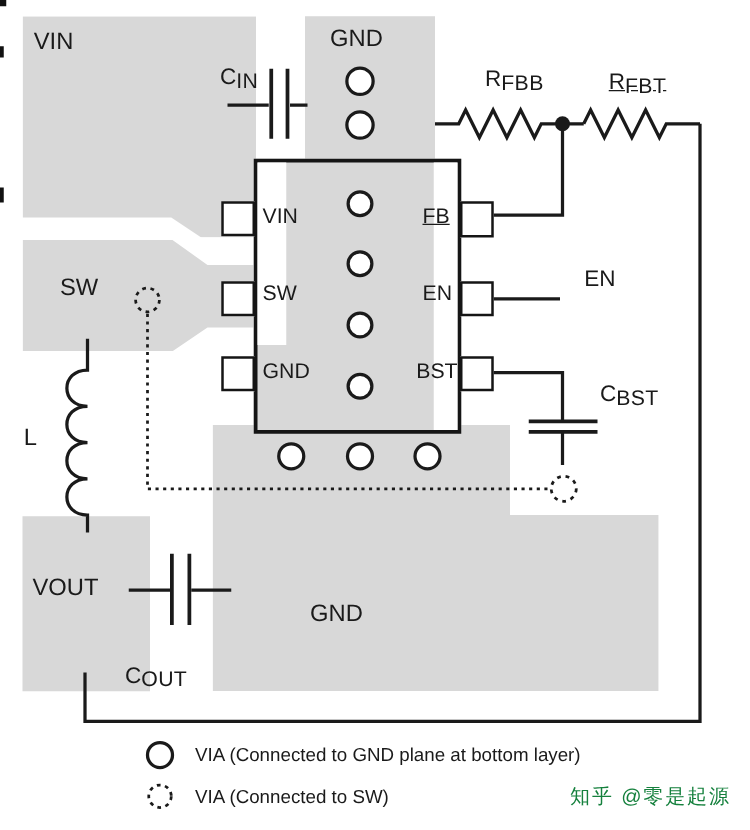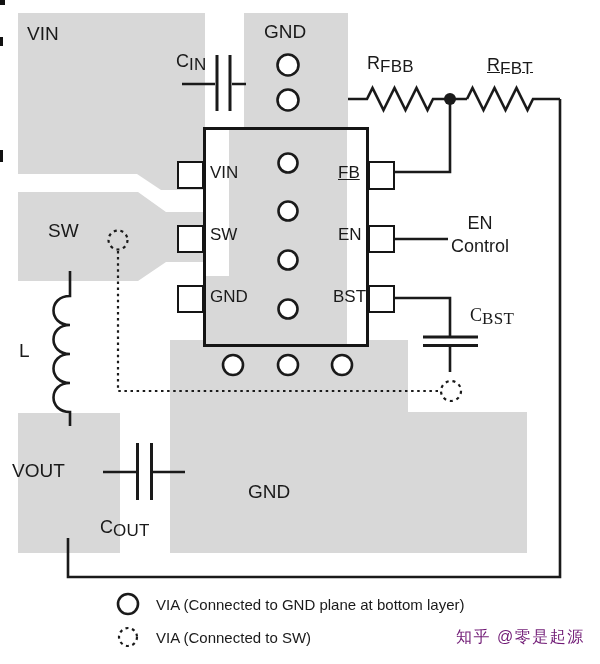--- a/index.html
+++ b/index.html
@@ -18,21 +18,21 @@
   .ic-body{
     position:absolute;left:203px;top:127px;width:166px;height:220px;
     border:3px solid #151515;background:#d8d8d8;box-sizing:border-box;
   }
   .ic-white{position:absolute;background:#fff;}
   .ic-white-left{left:0px;top:0px;width:23px;height:146px;}
   .ic-white-right{right:0px;top:0px;width:19px;height:214px;}
   .svg-overlay{position:absolute;left:0;top:0;pointer-events:none;}
   .en-ctrl{position:absolute;left:440px;top:212px;width:80px;text-align:center;
     font-size:18px;line-height:23px;}
-  .watermark{position:absolute;left:456px;top:627px;font-size:16px;color:#701a75;
+  .watermark{position:absolute;left:456px;top:627px;font-size:16px;color:#15803d;
     letter-spacing:1.5px;white-space:nowrap;}
   .artifact{position:absolute;background:#111;}
 </style>
 </head>
 <body>
 
 <div class="canvas">
 
   <div class="plane" style="left:18px;top:13px;width:187px;height:177px;
               clip-path:polygon(0px 0px,187px 0px,187px 177px,143px 177px,119px 161px,0px 161px);"></div>
@@ -105,44 +105,43 @@
 
       <circle cx="128" cy="604" r="10"></circle>
       <circle cx="128" cy="637" r="9" stroke-width="2.2" stroke-dasharray="3 3.6" fill="none"></circle>
     </g>
   </svg>
 
   <div class="lbl plane-lbl" style="left:27px;top:24px;">VIN</div>
   <div class="lbl plane-lbl" style="left:264px;top:22px;">GND</div>
   <div class="lbl plane-lbl" style="left:48px;top:221px;">SW</div>
   <div class="lbl plane-lbl" style="left:19px;top:341px;">L</div>
-  <div class="lbl plane-lbl" style="left:12px;top:461px;">VOUT</div>
+  <div class="lbl plane-lbl" style="left:26px;top:461px;">VOUT</div>
   <div class="lbl plane-lbl" style="left:248px;top:482px;">GND</div>
 
   <div class="lbl pin-lbl" style="left:210px;top:164px;">VIN</div>
   <div class="lbl pin-lbl" style="left:210px;top:226px;">SW</div>
   <div class="lbl pin-lbl" style="left:210px;top:288px;">GND</div>
   <div class="lbl pin-lbl" style="left:338px;top:164px;text-decoration:underline;">FB</div>
   <div class="lbl pin-lbl" style="left:338px;top:226px;">EN</div>
   <div class="lbl pin-lbl" style="left:333px;top:288px;">BST</div>
 
   <div class="lbl comp-lbl" style="left:176px;top:52px;">
     <span>C</span><span class="sub">IN</span></div>
-  <div class="lbl comp-lbl" style="left:367px;top:54px;">
+  <div class="lbl comp-lbl" style="left:388px;top:54px;">
     <span>R</span><span class="sub">FBB</span></div>
   <div class="lbl comp-lbl" style="left:487px;top:56px;text-decoration:underline;">
     <span>R</span><span class="sub">FBT</span></div>
-  <div class="lbl comp-lbl" style="left:470px;top:306px;font-family:Liberation Serif, serif;">
+  <div class="lbl comp-lbl" style="left:480px;top:306px;">
     <span>C</span><span class="sub">BST</span></div>
-  <div class="lbl comp-lbl" style="left:100px;top:518px;">
+  <div class="lbl comp-lbl" style="left:100px;top:531px;">
     <span>C</span><span class="sub">OUT</span></div>
 
   <div class="en-ctrl">
     <div>EN</div>
-    <div>Control</div>
   </div>
 
   <div class="lbl legend-lbl" style="left:156px;top:630px;">VIA (Connected to SW)</div>
   <div class="lbl legend-lbl" style="left:156px;top:597px;">VIA (Connected to GND plane at bottom layer)</div>
 
   <div class="watermark">知乎 @零是起源</div>
 
   <div class="artifact" style="left:0;top:0;width:5px;height:5px;"></div>
   <div class="artifact" style="left:0;top:37px;width:3px;height:9px;"></div>
   <div class="artifact" style="left:0;top:150px;width:3px;height:12px;"></div>

